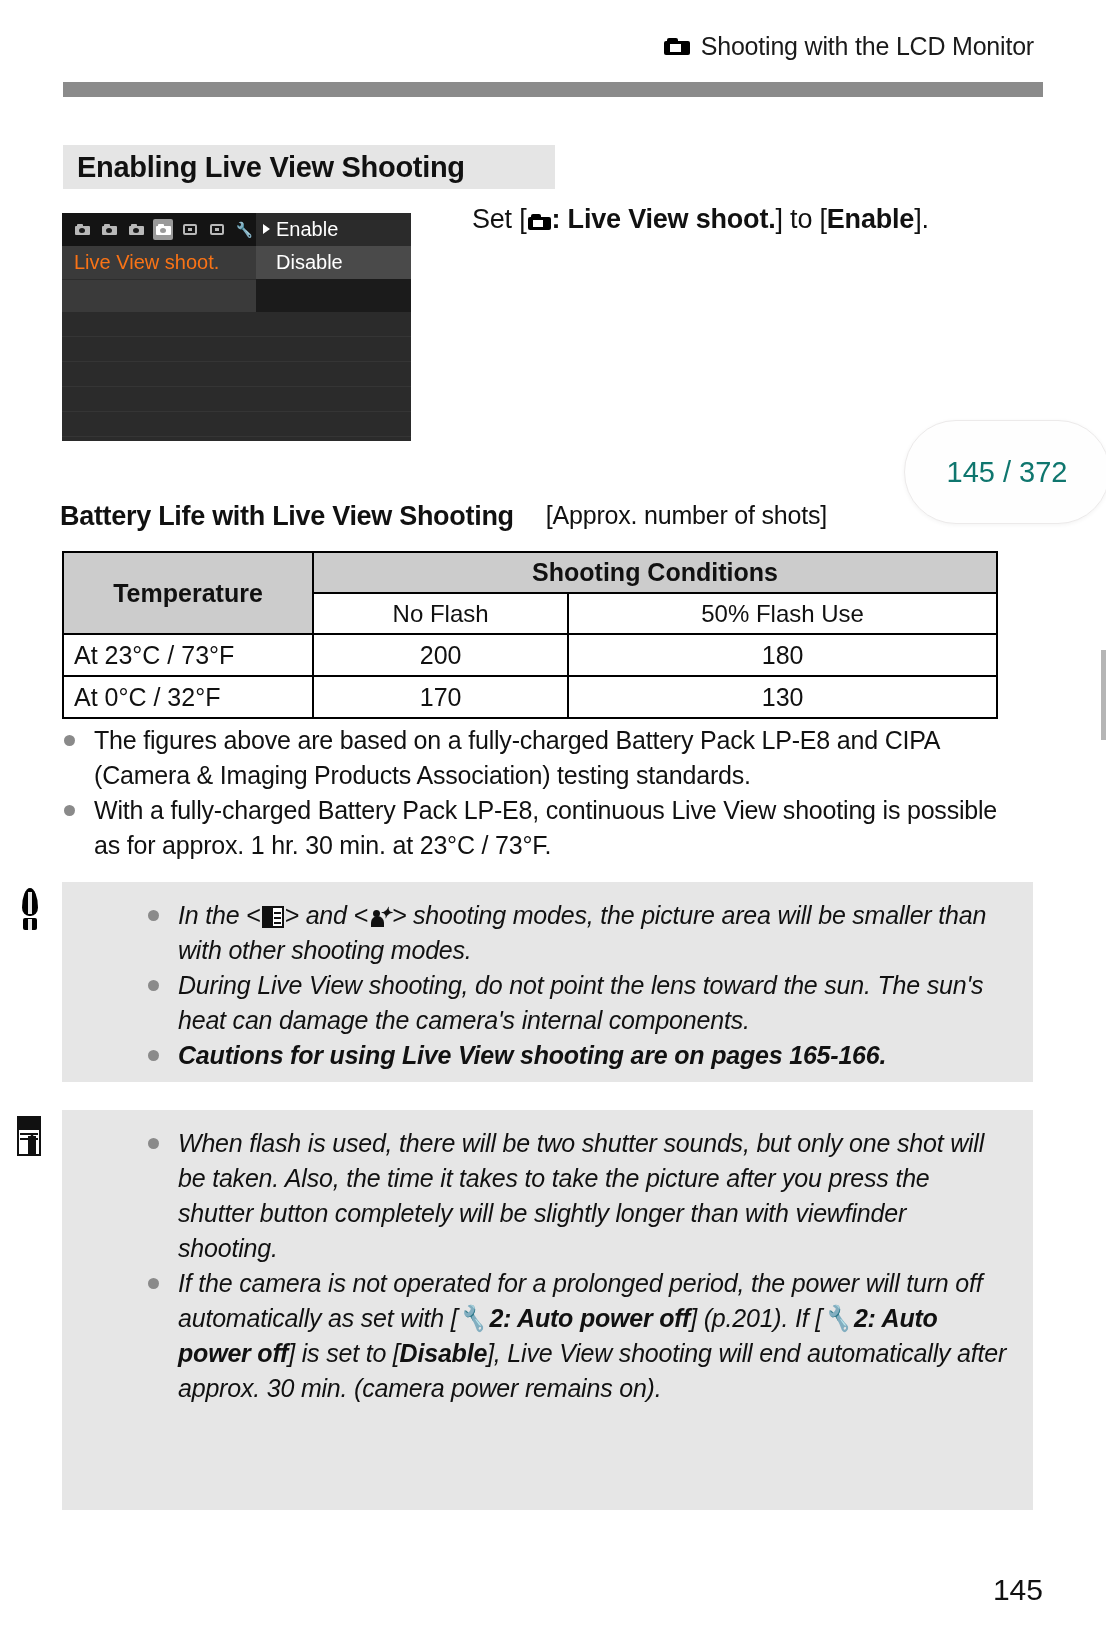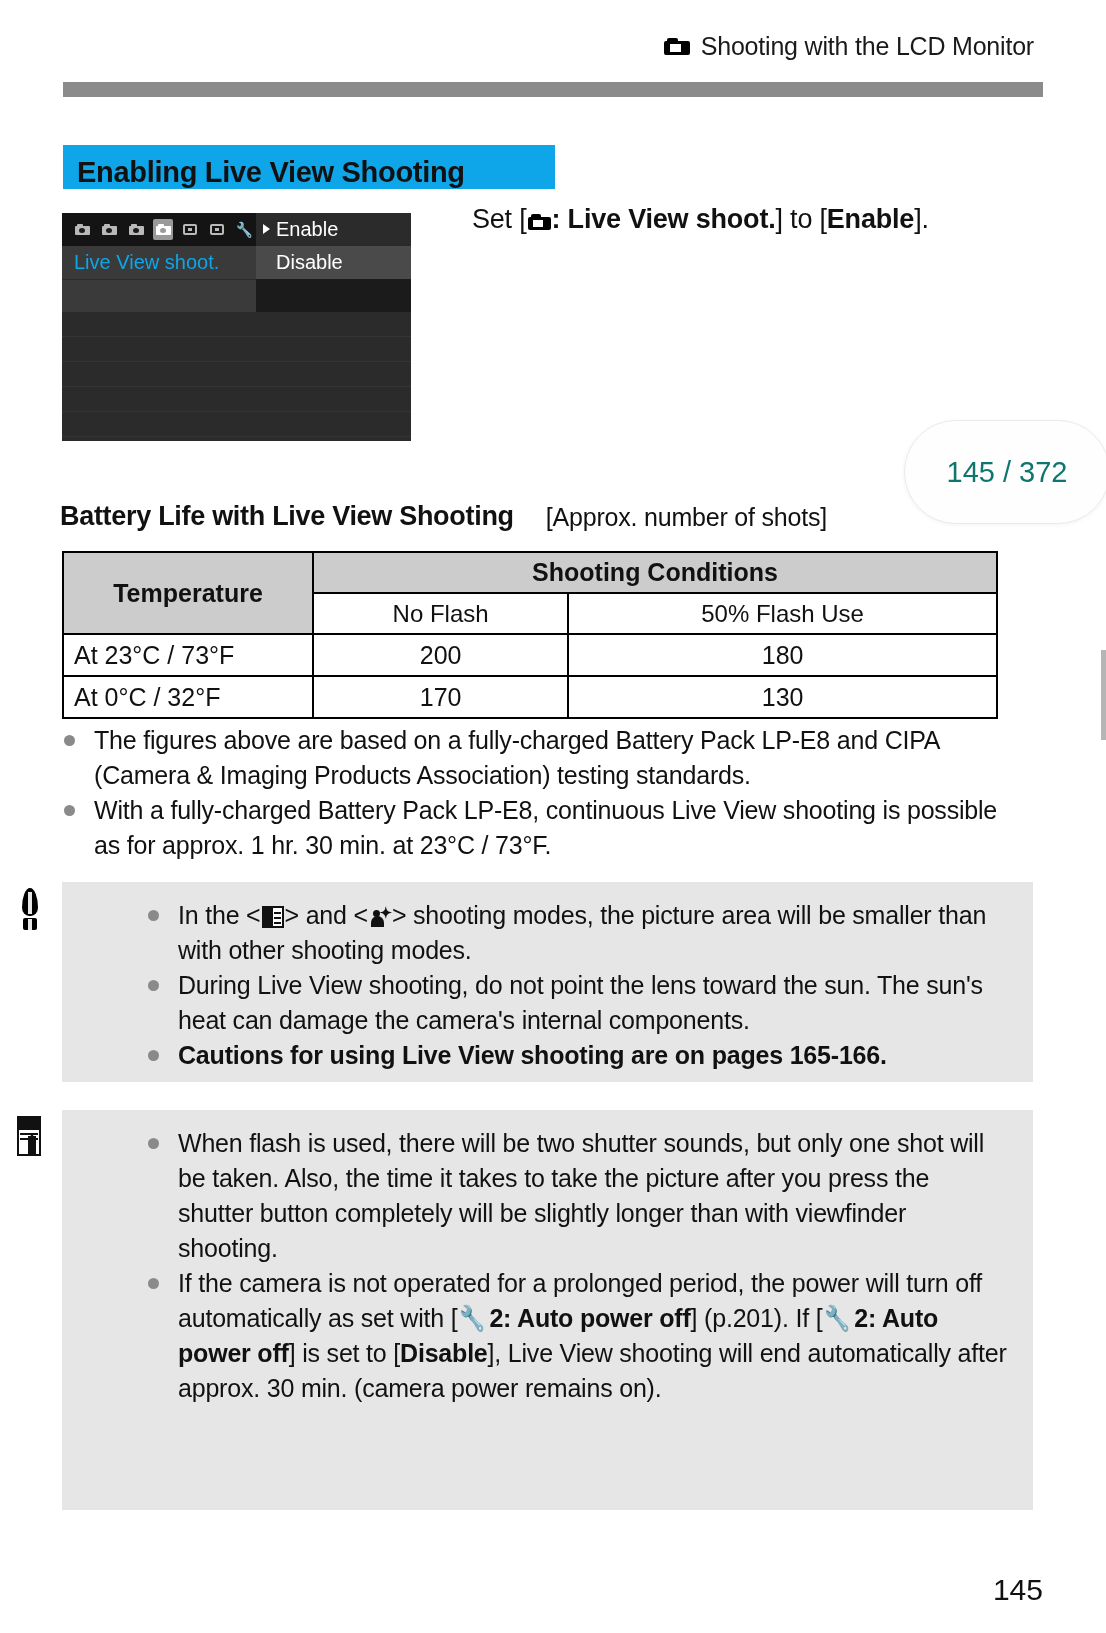--- a/index.html
+++ b/index.html
@@ -57,22 +57,22 @@
     left: 63px; right: 63px; top: 82px;
     height: 15px;
     background: #8b8b8b;
   }
 
   
   .section-heading {
     position: absolute;
     left: 63px; top: 145px;
     width: 492px; height: 44px;
-    background: #0ea5e9;
-    display: flex; align-items: flex-end;
+    background: #e5e5e5;
+    display: flex; align-items: center;
     padding-left: 14px;
   }
   .section-heading span {
     font-size: 29px; font-weight: bold;
     letter-spacing: -0.3px;
   }
 
   
   .lcd {
     position: absolute;
@@ -130,21 +130,21 @@
   .mini-star { font-size: 15px; line-height: 1; color: #d4d4d4; }
 
   .lcd-row-main {
     position: relative; height: 33px;
     background: #3a3a3a;
     display: flex; align-items: center;
   }
   .lcd-label {
     width: 187px;
     padding-left: 12px;
-    color: #0ea5e9; font-size: 20px;
+    color: #f97316; font-size: 20px;
     font-family: "Liberation Sans", sans-serif;
   }
   .lcd-option-box {
     position: absolute;
     left: 194px; top: 0;
     width: 155px;
   }
   .lcd-opt {
     height: 33px; display: flex; align-items: center;
     color: #fff; font-size: 20px;
@@ -202,21 +202,21 @@
     z-index: 40;
   }
   .page-badge span {
     font-size: 29px; color: #0f766e;
   }
 
   
   .battery-heading {
     position: absolute;
     left: 60px; top: 501px;
-    display: flex; align-items: flex-end;
+    display: flex; align-items: flex-start;
   }
   .battery-heading .bh-main {
     font-size: 27px; font-weight: bold; letter-spacing: -0.3px;
   }
   .battery-heading .bh-sub {
     font-size: 25px; margin-left: 32px; letter-spacing: -0.2px;
   }
 
   
   table.battery {
@@ -291,21 +291,21 @@
     display: flex;
     font-size: 25px; line-height: 35px;
     letter-spacing: -0.2px;
   }
   .cb .dot {
     flex: 0 0 auto;
     width: 11px; height: 11px; border-radius: 50%;
     background: #8a8a8a;
     margin: 12px 19px 0 0;
   }
-  .cb .txt { flex: 1 1 auto; }
+  .cb .txt { flex: 1 1 auto; font-style: italic; }
   .cb .txt b { font-weight: bold; }
 
   
   .bang {
     position: relative; width: 30px; height: 42px;
   }
   .bang .stem {
     position: absolute; left: 7px; top: 0;
     width: 16px; height: 28px;
     background: #000;

